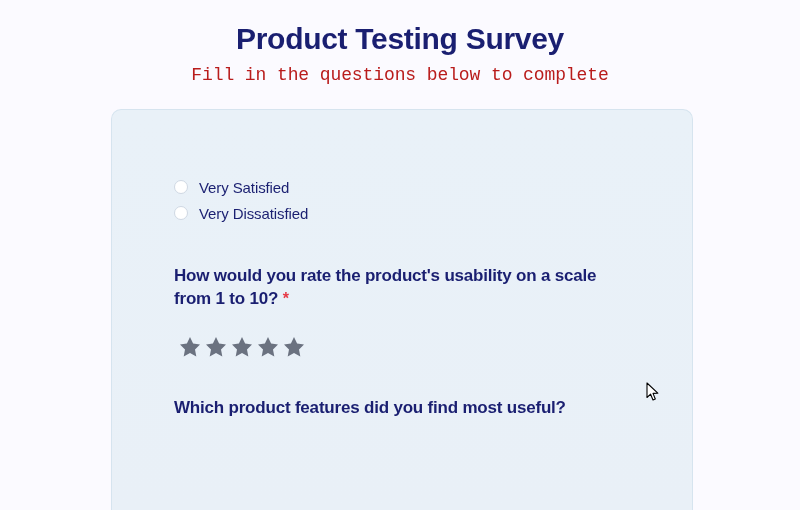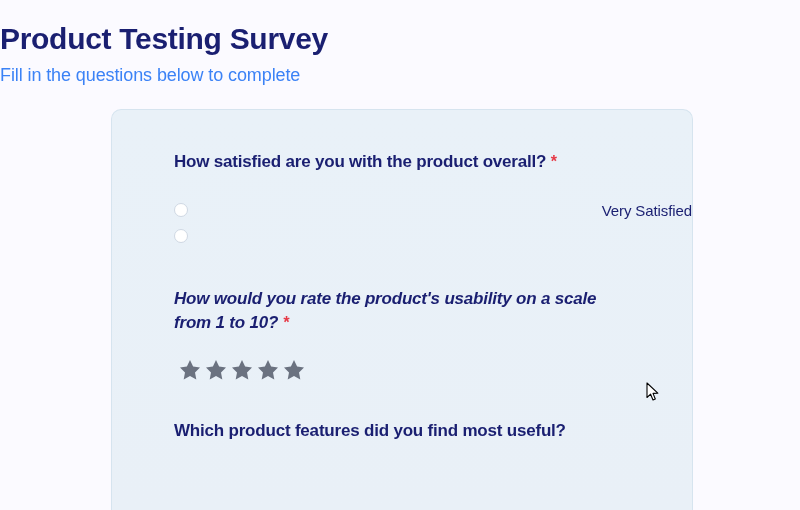--- a/index.html
+++ b/index.html
@@ -13,37 +13,38 @@
   body {
     background: #fbfaff;
     font-family: "Liberation Sans", sans-serif;
     position: relative;
     -webkit-font-smoothing: antialiased;
   }
 
   
   .page-header {
     padding-top: 20px;
-    text-align: left;
+    text-align: center;
   }
 
   .page-title {
     font-size: 30px;
     font-weight: bold;
     color: #1a1f71;
     letter-spacing: -0.3px;
     line-height: 1.25;
   }
 
   .page-subtitle {
     font-size: 18px;
     font-weight: 400;
-    color: #3b82f6;
+    color: #b91c1c;
     margin-top: 7px;
     letter-spacing: -0.1px;
+    font-family: Liberation Mono, monospace;
   }
 
   
   .survey-card {
     position: absolute;
     left: 111px;
     top: 109px;
     width: 582px;
     height: 401px;
     background: linear-gradient(180deg, #e9f1f8 0%, #e9f0f7 100%);
@@ -78,21 +79,20 @@
   
   .options-list {
     margin-top: 24px;
   }
 
   .option-row {
     display: flex;
     align-items: center;
     height: 26px;
     margin-bottom: 0;
-    justify-content: space-between;
   }
 
   .radio-circle {
     width: 14px;
     height: 14px;
     border-radius: 50%;
     background: #ffffff;
     border: 1px solid #cfd8e3;
     flex: none;
     margin-right: 11px;
@@ -109,21 +109,21 @@
   .star-rating {
     margin-top: 24px;
     display: flex;
     gap: 2px;
     margin-left: 4px;
   }
 
   .star-rating svg { display: block; }
 
   
-  .q2 { margin-top: 38px; font-style: italic; }
+  .q2 { margin-top: 38px; }
   .q3 { margin-top: 37px; }
 
   
   .cursor {
     position: absolute;
     left: 646px;
     top: 382px;
     width: 14px;
     height: 20px;
     pointer-events: none;
@@ -134,37 +134,34 @@
 
 <div class="page-header">
   <div class="page-title">Product Testing Survey</div>
   <div class="page-subtitle">Fill in the questions below to complete</div>
 </div>
 
 <div class="survey-card">
   <div class="card-inner">
 
     <div class="question-block">
-      <div class="question-text">
-        <span>How satisfied are you with the product overall?</span>
-        <span class="required-mark">*</span>
-      </div>
 
       <div class="options-list">
 
         <div class="option-row">
           <span class="radio-circle"></span>
           <span class="option-label">Very Satisfied</span>
         </div>
 
 
 
 
         <div class="option-row">
           <span class="radio-circle"></span>
+          <span class="option-label">Very Dissatisfied</span>
         </div>
 
       </div>
     </div>
 
     <div class="question-block q2">
       <div class="question-text">
         <span>How would you rate the product's usability on a scale from 1 to 10?</span>
         <span class="required-mark">*</span>
       </div>

